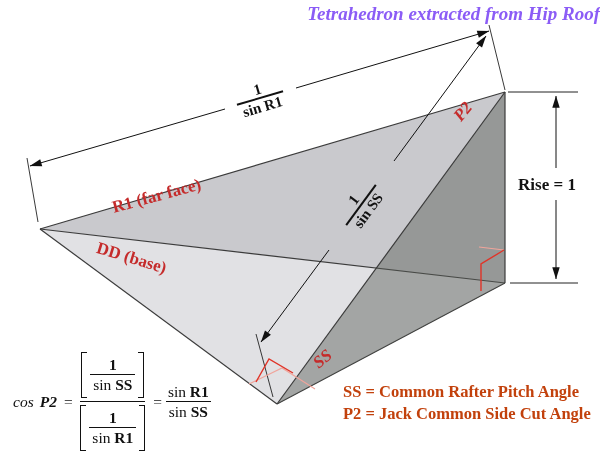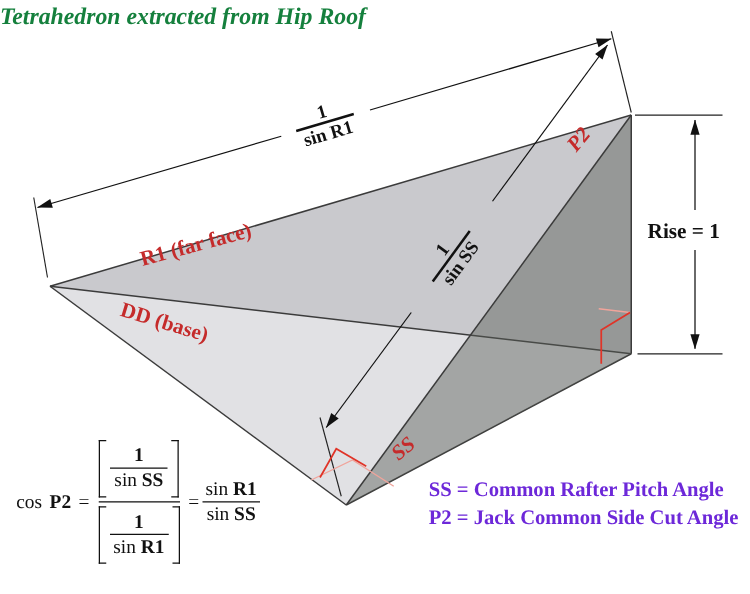--- a/index.html
+++ b/index.html
@@ -1,55 +1,55 @@
 <!DOCTYPE html>
 <html><head>
 <meta charset="utf-8">
 <style>
   html,body{margin:0;padding:0;background:#ffffff;}
   #stage{position:relative;width:600px;height:475px;background:#ffffff;overflow:hidden;
          font-family:"Liberation Serif", serif;}
   
-  #title{position:absolute;top:3px;left:0;width:100%;text-align:left;
-         font-size:19px;font-weight:bold;font-style:italic;color:#15803d;}
+  #title{position:absolute;top:3px;left:0;width:100%;text-align:right;
+         font-size:19px;font-weight:bold;font-style:italic;color:#8b5cf6;}
   
   #diagram{position:absolute;left:0;top:0;}
   .face-far{fill:#c9c9cd;stroke:none;}
   .face-base{fill:#e1e1e4;stroke:none;}
   .face-ss{fill:rgba(88,93,86,0.45);stroke:none;}
   .edge{stroke:#3b3b3b;stroke-width:1.2;fill:none;}
   .dim{stroke:#111;stroke-width:1;fill:none;}
   .ext{stroke:#222;stroke-width:0.9;fill:none;}
   .tick{stroke:#222;stroke-width:1;fill:none;}
   .mark-red{stroke:#e03428;stroke-width:1.4;fill:none;}
   .mark-red-light{stroke:#f0a49b;stroke-width:1.1;fill:none;}
   .dimtext{font-family:"Liberation Serif",serif;font-weight:bold;font-size:15px;fill:#111;}
   .fracbar{stroke:#111;stroke-width:2;}
   .redlab{font-family:"Liberation Serif",serif;font-weight:bold;font-size:17px;fill:#c52b2b;}
   .redlab.it{font-style:italic;}
   .riselab{font-family:"Liberation Serif",serif;font-weight:bold;font-size:17px;fill:#111;}
   
   #formula{position:absolute;left:10px;top:352px;display:flex;align-items:center;
            font-size:15.5px;color:#111;}
-  #formula .sp{margin:0 3px;}
+  #formula .sp{margin:0 3px;font-style:italic;}
   .b{font-weight:bold;}
   .sfrac{display:inline-block;text-align:center;vertical-align:middle;}
   .sfrac .num{display:block;padding:0 2px;}
   .sfrac .den{display:block;border-top:1.6px solid #111;padding:1px 3px 0 3px;}
   .brk{position:relative;display:inline-block;padding:4px 9px;}
   .brk::before{content:"";position:absolute;top:0;bottom:0;left:0;width:5px;
     border:solid #111;border-width:1.6px 0 1.6px 1.6px;}
   .brk::after{content:"";position:absolute;top:0;bottom:0;right:0;width:5px;
     border:solid #111;border-width:1.6px 1.6px 1.6px 0;}
   .mfrac{display:inline-block;text-align:center;margin:0 4px;}
   .mfrac .mrow{display:block;}
   .mfrac .mbar{display:block;height:0;border-top:1.8px solid #111;margin:3px 0;}
   
   #legend{position:absolute;left:343px;top:381px;font-weight:bold;font-size:16.5px;
-          line-height:22px;color:#6d28d9;white-space:nowrap;}
+          line-height:22px;color:#c2410c;white-space:nowrap;}
 </style>
 </head>
 <body>
 
 <div id="stage">
 
   <div id="title">Tetrahedron extracted from Hip Roof</div>
 
   <svg id="diagram" width="600" height="475" viewBox="0 0 600 475">
     <defs>

